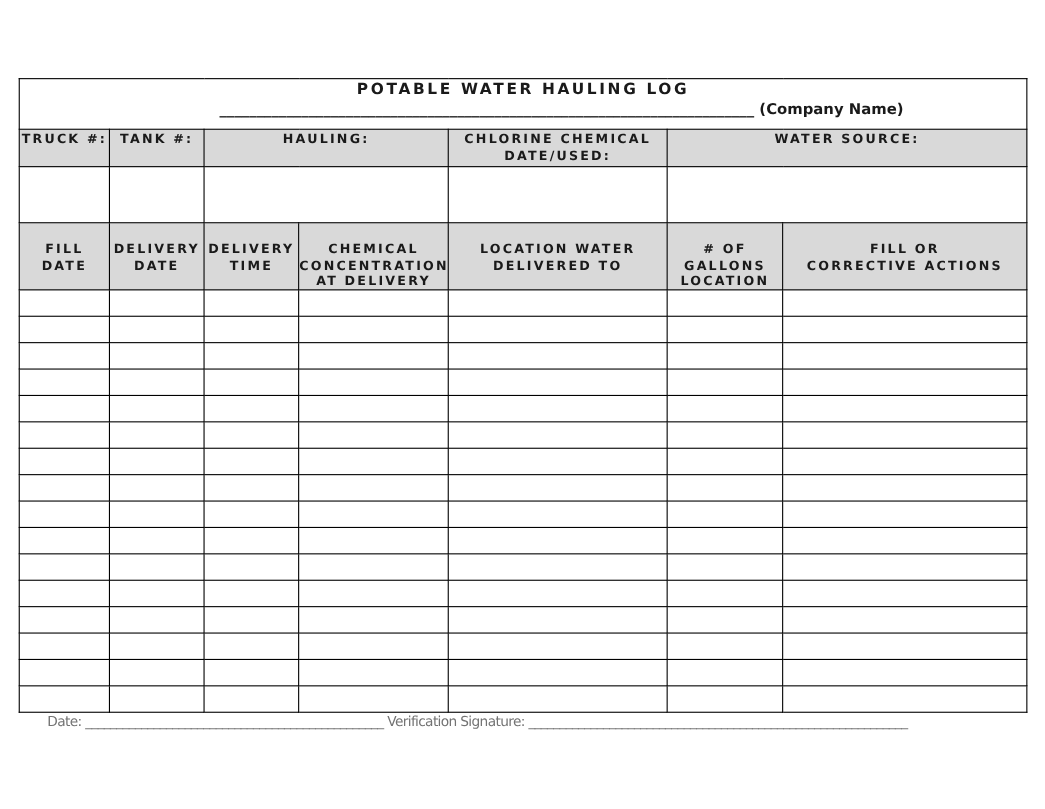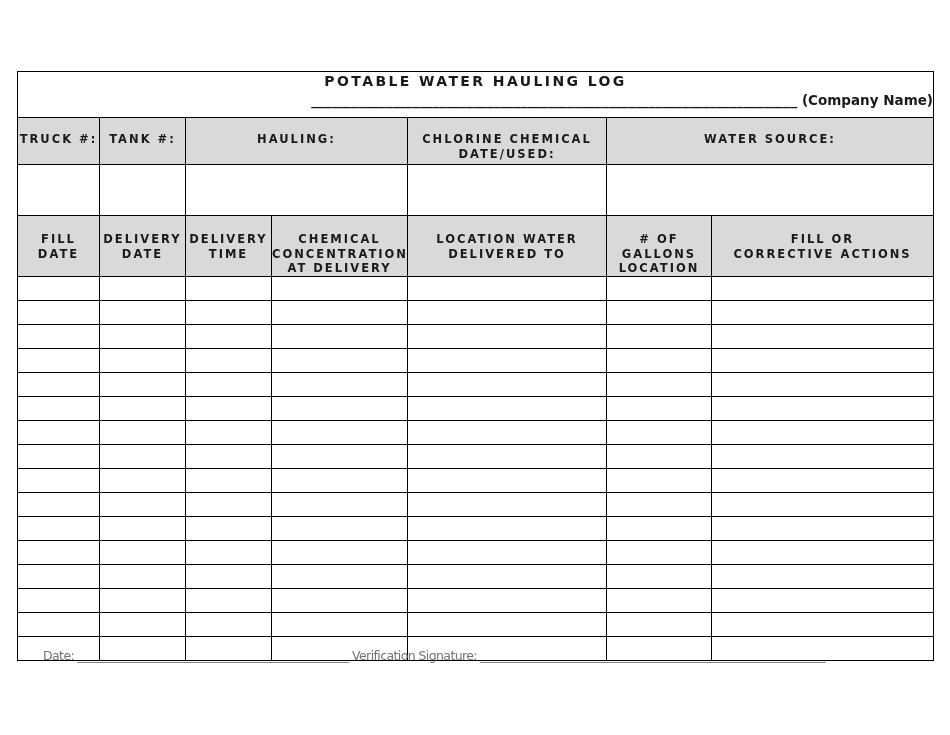--- a/index.html
+++ b/index.html
@@ -2,24 +2,24 @@
 <html><head>
 <meta charset="utf-8">
 <style>
   html, body { margin: 0; padding: 0; background: #ffffff; }
   body { width: 950px; height: 735px; position: relative; overflow: hidden; font-family: "DejaVu Sans", sans-serif; color: #1a1a1a; }
   .form { position: absolute; left: 17px; top: 71px; width: 916px; font-weight: bold; }
   table { border-collapse: collapse; width: 916px; table-layout: fixed; }
   td { border: 1px solid #000; padding: 0; text-align: center; vertical-align: top; font-size: 11.5px; letter-spacing: 2px; line-height: 14.5px; }
   .title-cell { height: 45px; vertical-align: top; letter-spacing: 0; }
   .title { font-size: 14px; letter-spacing: 2.4px; padding-top: 1px; line-height: 17px; }
-  .company { font-size: 13.5px; letter-spacing: 0; padding-top: 2px; padding-left: 70px; line-height: 17px; text-align: right; white-space: nowrap; }
+  .company { font-size: 13.5px; letter-spacing: 0; padding-top: 2px; padding-left: 70px; line-height: 17px; text-align: center; white-space: nowrap; }
   .company .line { letter-spacing: 0; }
   .hdr { background: #d9d9d9; }
-  .hdr1 td.hdr { height: 32px; padding-top: 14px; }
+  .hdr1 td.hdr { height: 32px; padding-top: 1px; }
   .blank1 td { height: 50px; }
   .hdr2 td.hdr { height: 44px; padding-top: 16px; }
   .data td { height: 23px; }
   .footer { position: absolute; left: 43px; top: 648px; font-size: 12.5px; letter-spacing: -0.6px; white-space: nowrap; color: #737373; }
 </style>
 </head>
 <body>
 
 <div class="form">
 <table>

